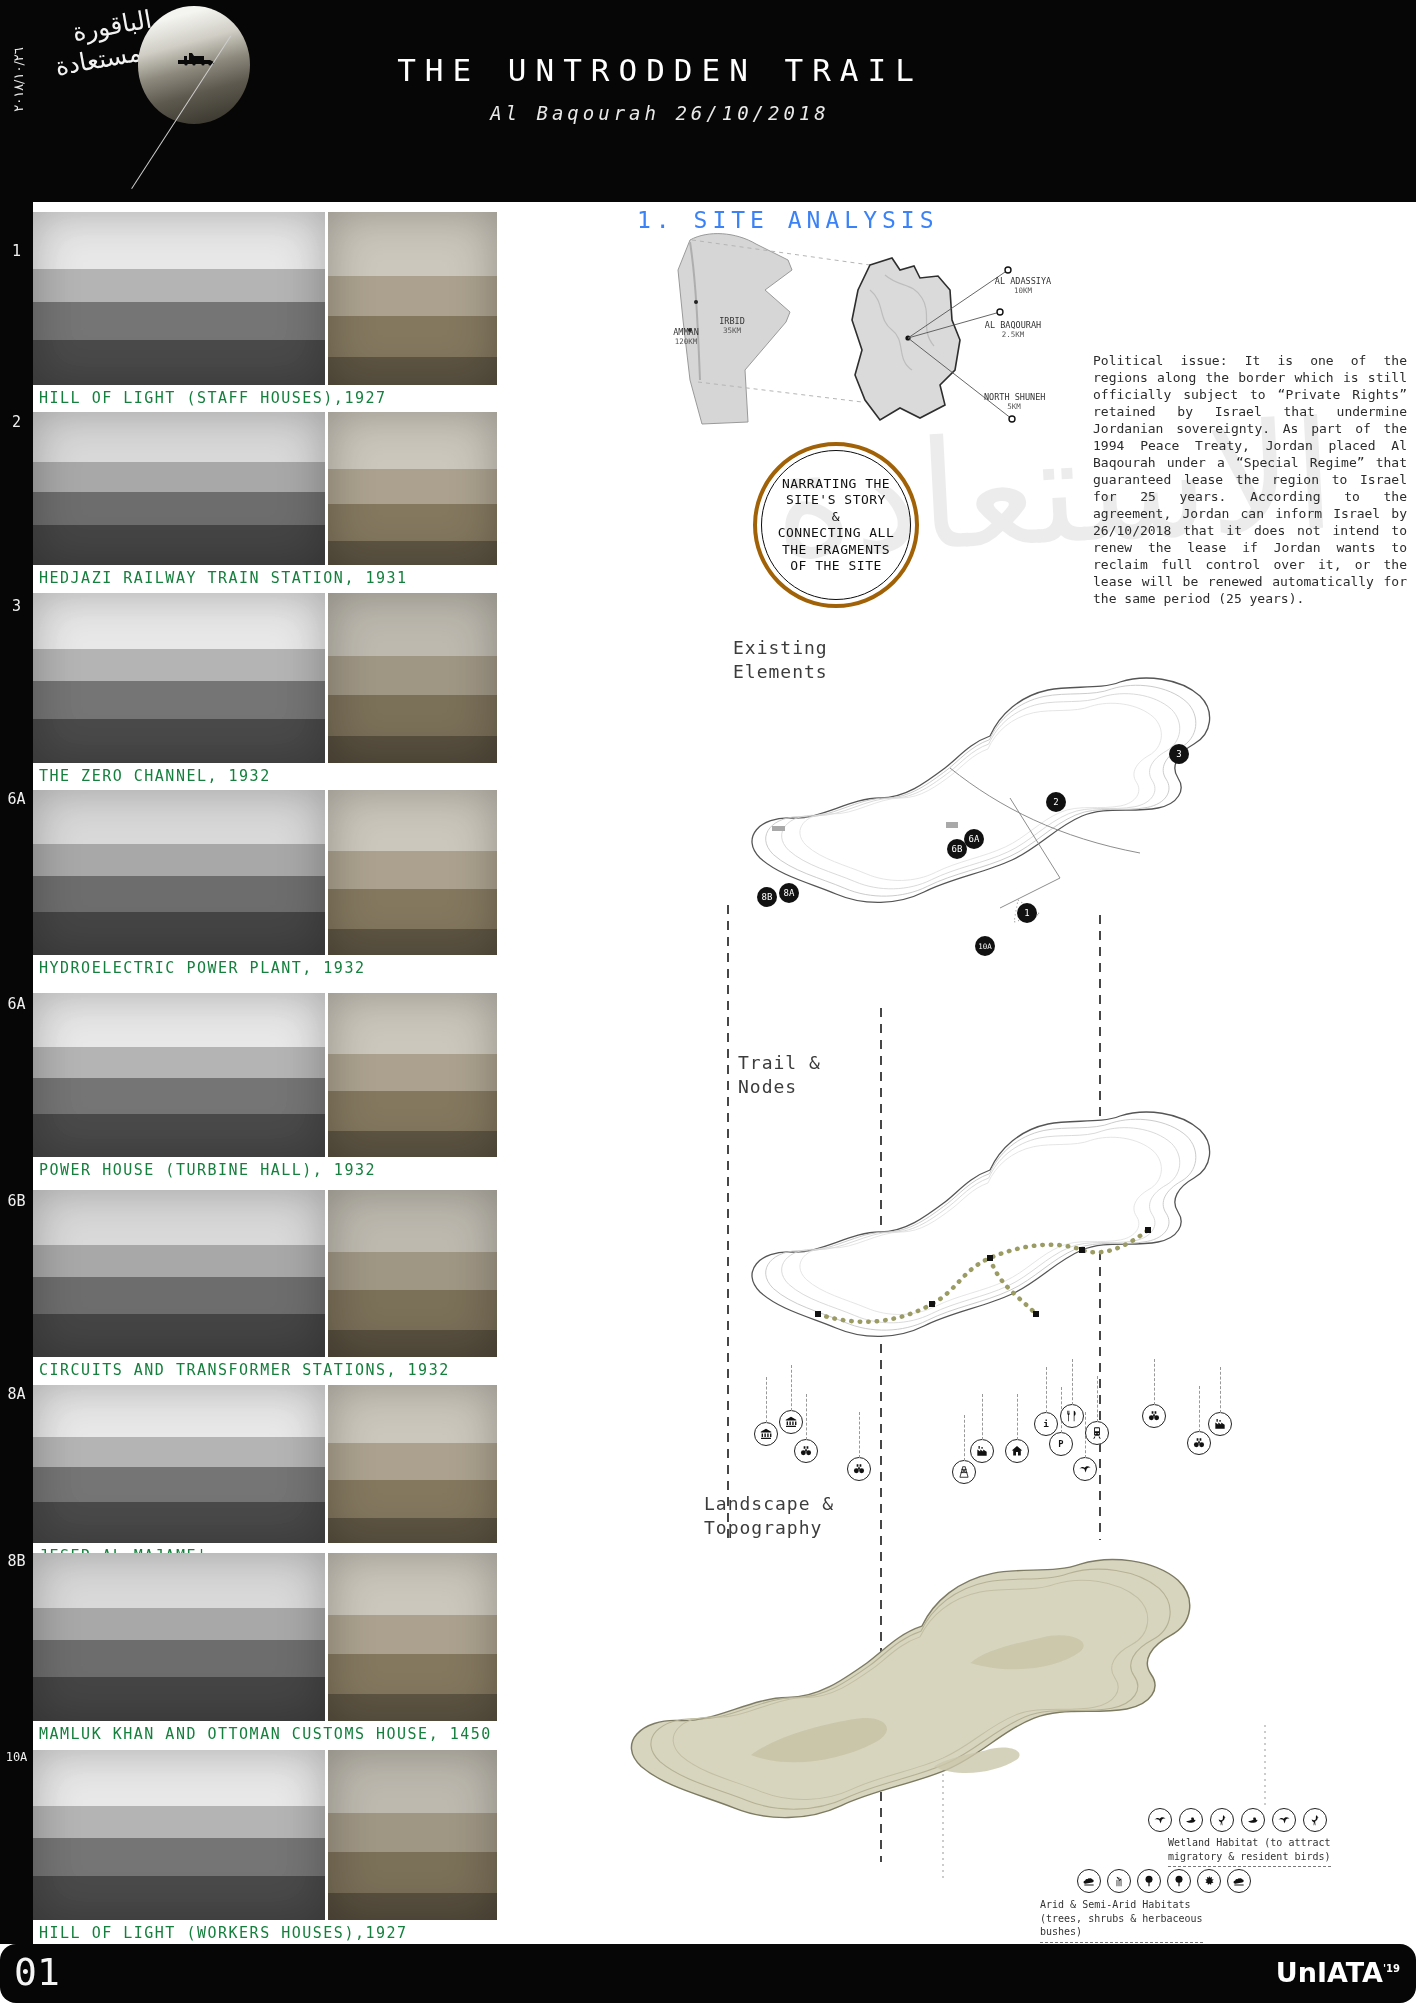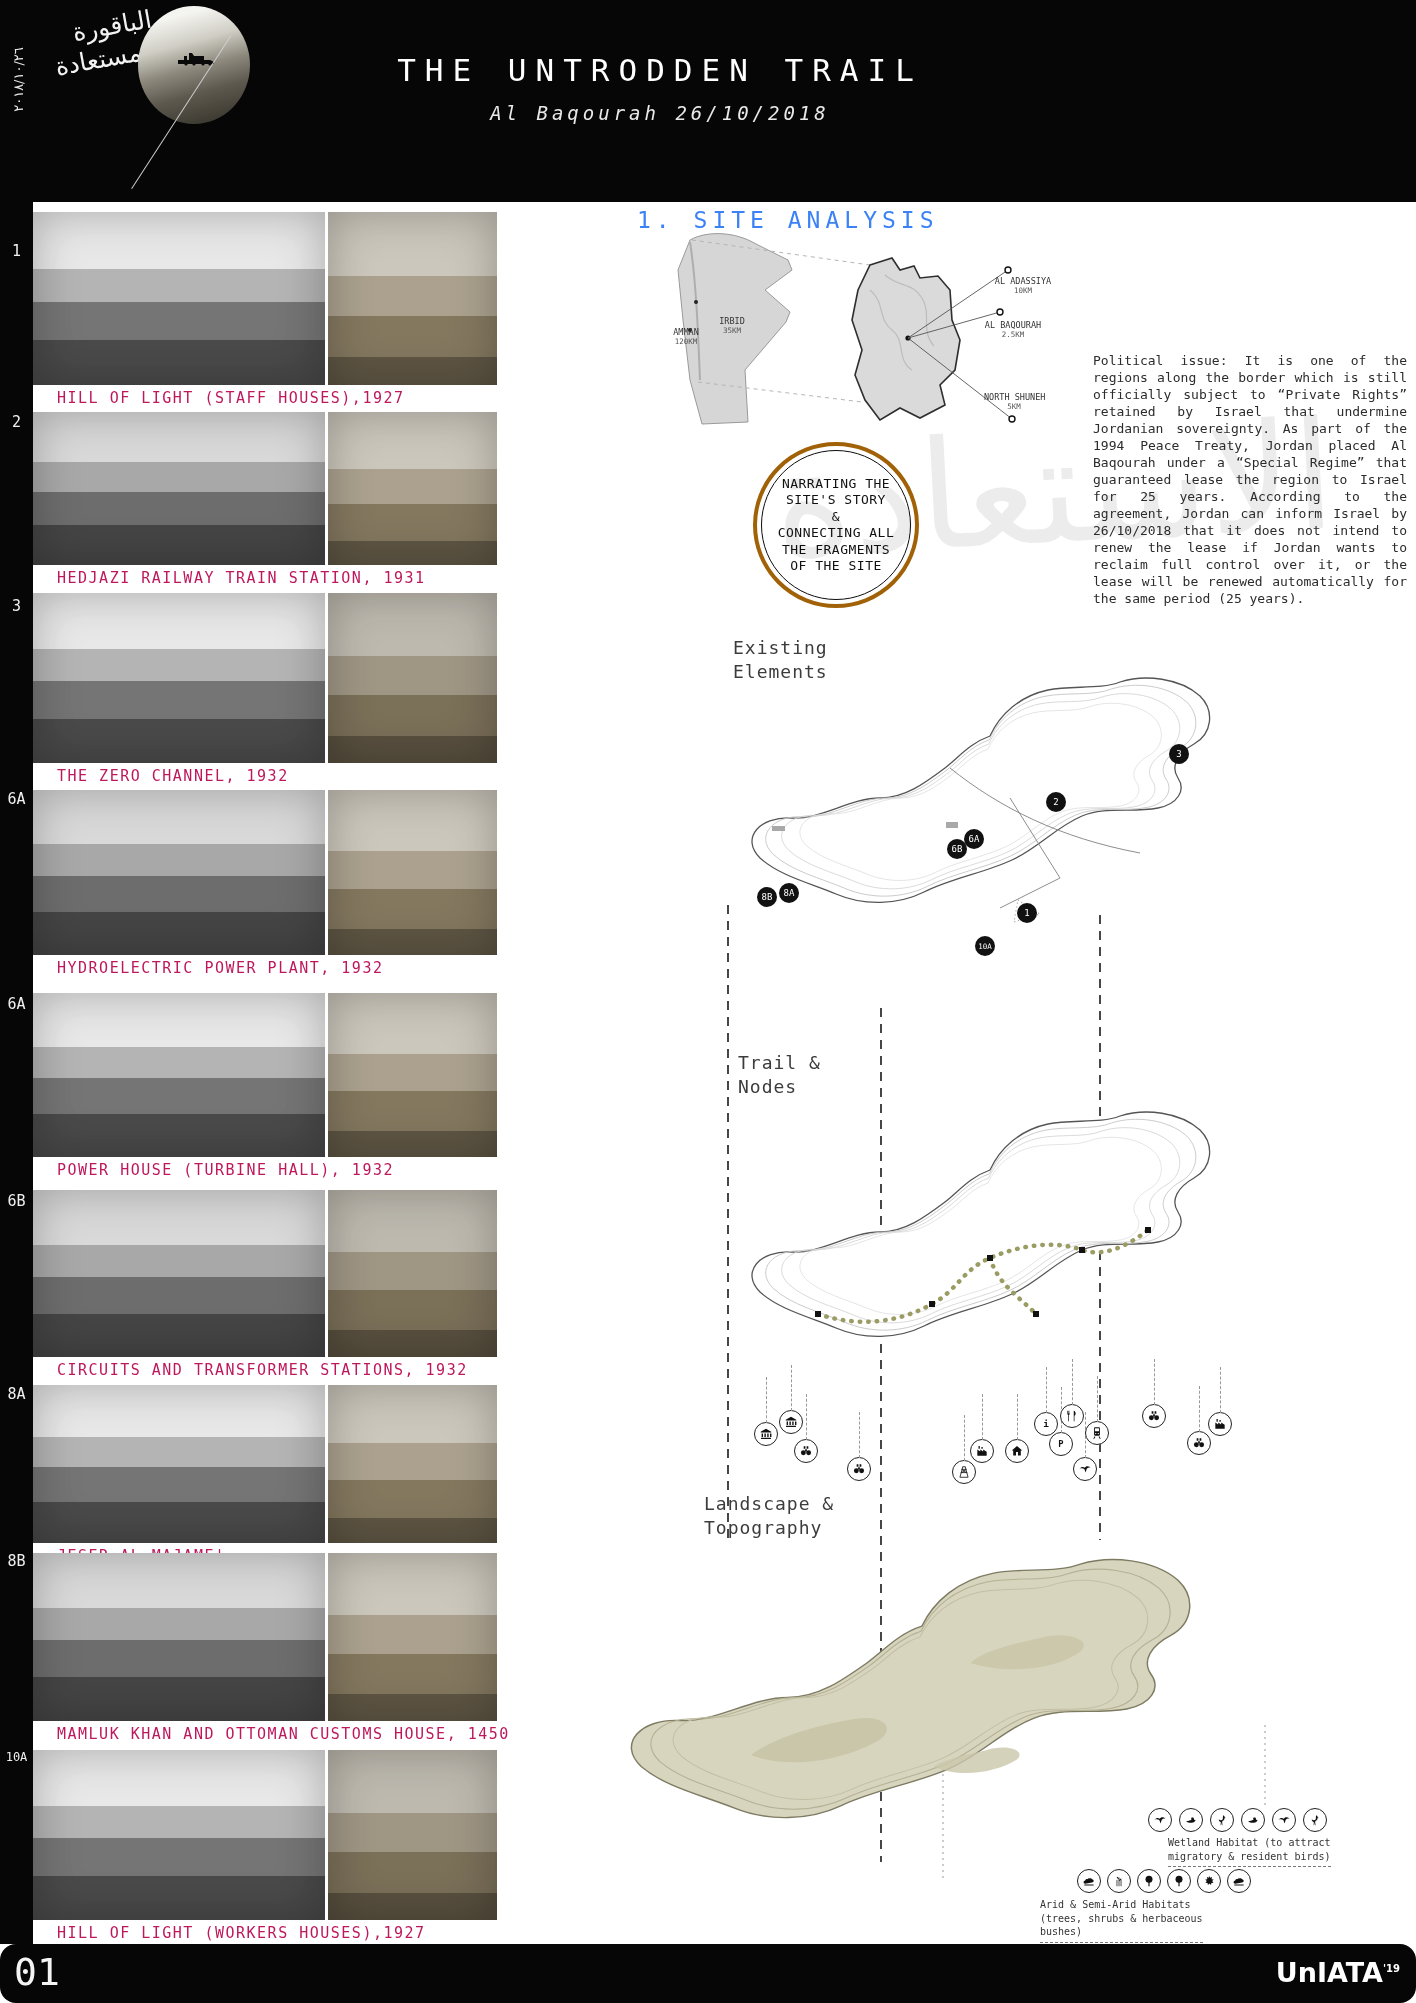--- a/index.html
+++ b/index.html
@@ -24,21 +24,21 @@
   .num-strip{position:absolute;left:0;top:202px;width:33px;height:1742px;background:#060606;}
   .strip-num{position:absolute;left:0;width:33px;text-align:center;color:#f0f0f0;font-size:15px;}
   
   .photo-row{position:absolute;left:33px;width:464px;}
   .photo-pair{display:flex;gap:3px;width:464px;}
   .photo{box-shadow:inset 0 0 46px rgba(0,0,0,.28);}
   .photo.bw{width:292px;background:linear-gradient(#d9d9d9 0 33%,#a8a8a8 33% 52%,#6d6d6d 52% 74%,#454545 74% 100%);}
   .photo.sepia{width:169px;background:linear-gradient(#ccc7bc 0 37%,#aba18e 37% 60%,#84785f 60% 84%,#5f5644 84% 100%);}
   .photo-row:nth-child(odd) .photo.bw{filter:brightness(1.07);}
   .photo-row:nth-child(3n) .photo.sepia{filter:brightness(.93);}
-  .photo-caption{margin-top:4px;font-size:15px;letter-spacing:1.5px;color:#be185d;white-space:nowrap;padding-left:6px;margin-left:18px;}
+  .photo-caption{margin-top:4px;font-size:15px;letter-spacing:1.5px;color:#15803d;white-space:nowrap;padding-left:6px;}
   
   .sa-heading{position:absolute;left:637px;top:207px;font-size:23px;letter-spacing:5px;color:#3b82f6;white-space:nowrap;}
   .locator-svg{position:absolute;left:540px;top:170px;}
   .tiny-label{position:absolute;font-size:8.5px;line-height:10px;color:#333;text-align:center;white-space:nowrap;}
   .tiny-label .dist{font-size:7.5px;color:#555;}
   .story-circle{position:absolute;left:753px;top:442px;width:158px;height:158px;border:4px solid #a16207;border-radius:50%;
                 display:flex;flex-direction:column;align-items:center;justify-content:center;background:rgba(255,255,255,.65);}
   .story-circle:before{content:"";position:absolute;inset:4px;border:1px solid #0c0c0c;border-radius:50%;}
   .story-line{font-size:13px;line-height:16.5px;color:#111;letter-spacing:.5px;white-space:nowrap;}
   .watermark{position:absolute;left:575px;top:408px;width:760px;font-family:"DejaVu Sans",sans-serif;

